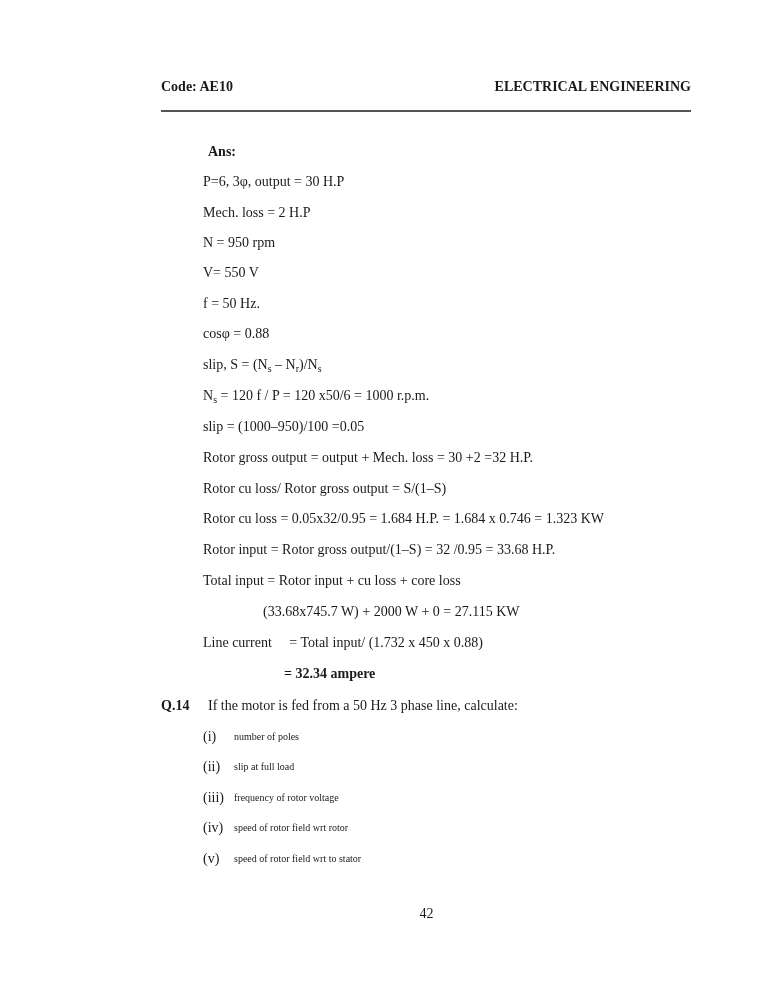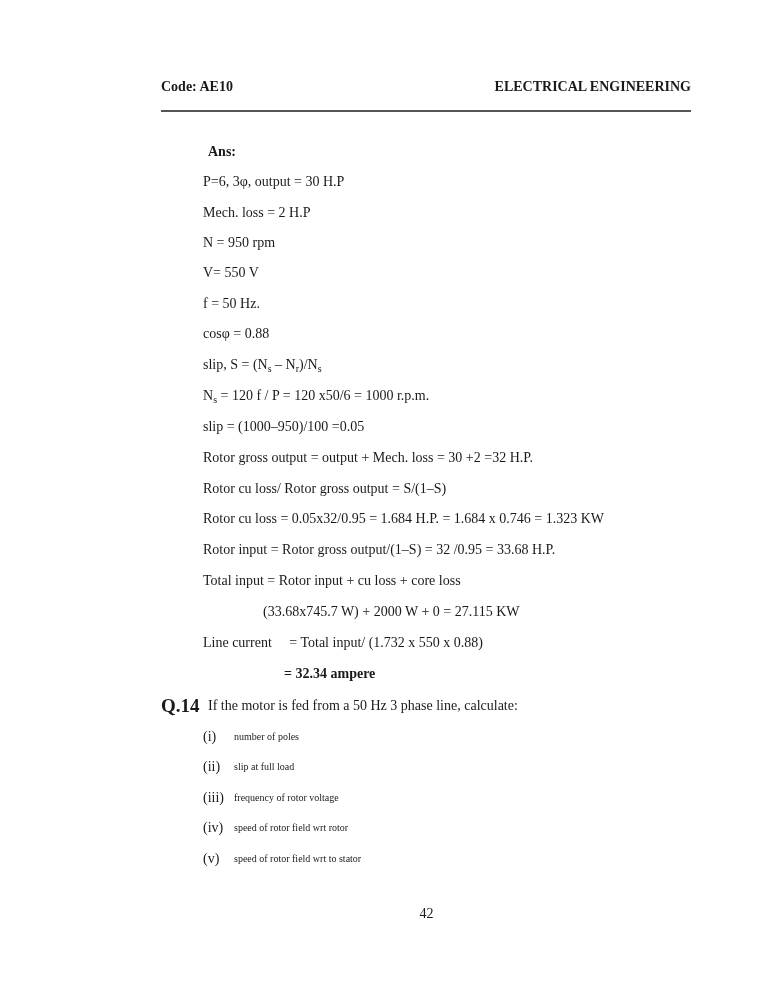--- a/index.html
+++ b/index.html
@@ -46,21 +46,21 @@
     }
     .bold { font-weight: bold; text-align: center; }
     sub {
       font-size: 10px;
       vertical-align: -3px;
       line-height: 0;
     }
     .qnum {
       position: absolute;
       left: 117px;
-      font-size: 19px;
+      font-size: 14px;
       font-weight: bold;
       line-height: 16px;
     }
     .sub-item .num {
       position: absolute;
       left: 159px;
       font-size: 14px;
       line-height: 16px;
     }
     .sub-item .txt {
@@ -109,21 +109,21 @@
     </div>
 
     <div class="line" style="left:159px; top:403px;">slip = (1000–950)/100 =0.05</div>
     <div class="line" style="left:159px; top:434px;">Rotor gross output = output + Mech. loss = 30 +2 =32 H.P.</div>
     <div class="line" style="left:159px; top:465px;text-align:right;">Rotor cu loss/ Rotor gross output = S/(1–S)</div>
     <div class="line" style="left:159px; top:495px;">Rotor cu loss = 0.05x32/0.95 = 1.684 H.P. = 1.684 x 0.746 = 1.323 KW</div>
     <div class="line" style="left:159px; top:526px;">Rotor input = Rotor gross output/(1–S) = 32 /0.95 = 33.68 H.P.</div>
     <div class="line" style="left:159px; top:557px;">Total input = Rotor input + cu loss + core loss</div>
 
     <div class="line" style="left:219px; top:588px;">(33.68x745.7 W) + 2000 W + 0 = 27.115 KW</div>
-    <div class="line" style="left:159px; top:619px; white-space: pre;">Line current     = Total input/ (1.732 x 550 x 0.88)</div>
+    <div class="line" style="left:159px; top:619px; white-space: pre;">Line current     = Total input/ (1.732 x 450 x 0.88)</div>
     <div class="line bold" style="left:240px; top:650px;">= 32.34 ampere</div>
   </div>
 
   <div>
     <div class="qnum" style="top:682px;">Q.14</div>
     <div class="line" style="left:164px; top:682px;">If the motor is fed from a 50 Hz 3 phase line, calculate:</div>
 
     <div class="sub-item">
       <span class="num" style="top:713px;">(i)</span>
       <span class="txt" style="top:713px;">number of poles</span>

